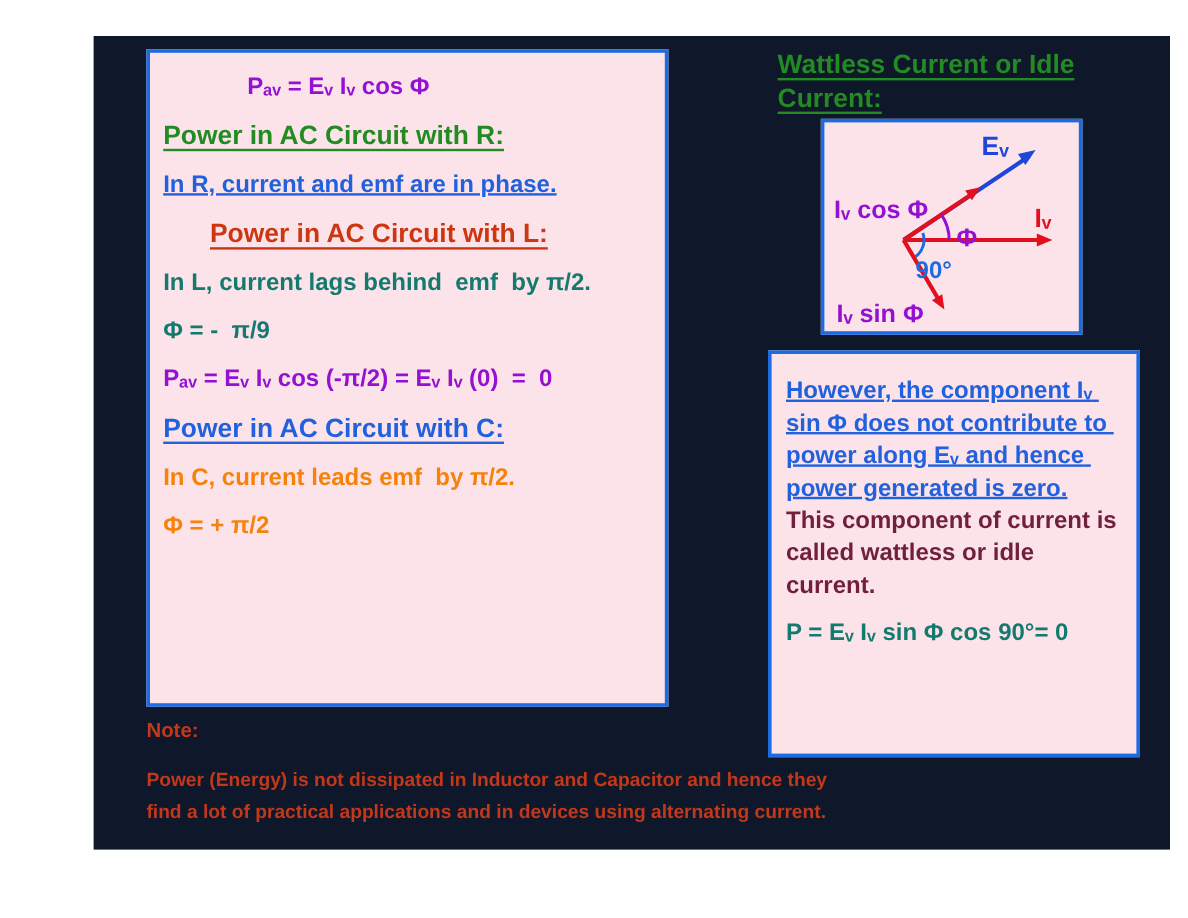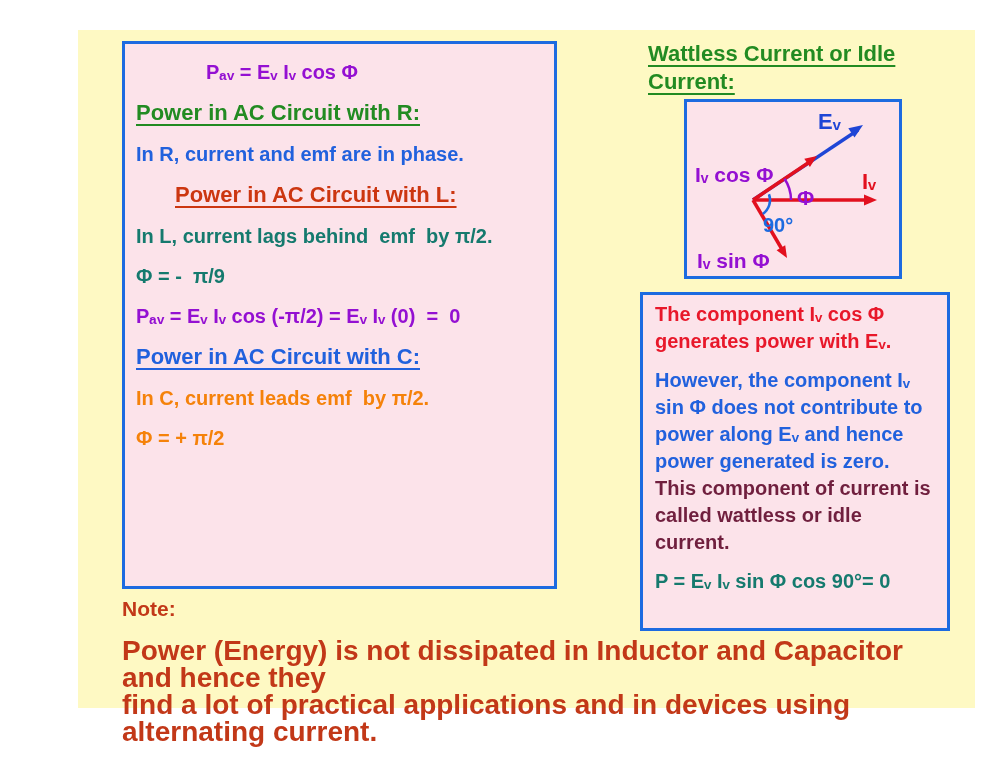--- a/index.html
+++ b/index.html
@@ -4,48 +4,48 @@
 <style>
   html,body{margin:0;padding:0;background:#ffffff;}
   .stage{
     position:relative;width:990px;height:765px;overflow:hidden;
     background:#ffffff;
     font-family:"Liberation Sans","DejaVu Sans",sans-serif;
     font-weight:bold;
   }
   .panel{
     position:absolute;left:78px;top:30px;width:897px;height:678px;
-    background:#fef9c3;
+    background:#0f172a;
   }
   .bluebox{border:3px solid #1d6be0;position:absolute;background:#fce3ea;}
   .left-box{left:44px;top:11px;width:418px;height:534px;padding:8px 0 0 11px;}
   .line{white-space:pre-wrap;font-size:20px;line-height:24px;margin-top:16px;}
   .line.first{margin-top:8px;padding-left:70px;}
   .heading{white-space:pre-wrap;font-size:22px;line-height:26px;margin-top:16px;
            text-decoration:underline;text-decoration-thickness:2px;text-underline-offset:4px;}
   .purple{color:#9410d2;}
   .green{color:#228b22;}
-  .blue{color:#2161dd;}
+  .blue{color:#2161dd;text-decoration:underline;}
   .brick{color:#cc3610;margin-left:39px;}
   .teal{color:#157a6e;}
   .orange{color:#f5820a;}
   .red{color:#e8182a;}
   .maroon{color:#701f3e;}
   .notecol{color:#c23818;}
   .right-heading{
     position:absolute;left:570px;top:10px;width:310px;
     font-size:22px;line-height:28px;color:#228b22;
     text-decoration:underline;text-decoration-thickness:2px;text-underline-offset:4px;
   }
   .vector-box{left:606px;top:69px;width:212px;height:174px;padding:0;}
   .info-box{left:562px;top:262px;width:283px;height:327px;padding:6px 9px 0 12px;}
   .info-box p{margin:0;font-size:20px;line-height:27px;white-space:pre-wrap;}
   .info-box p.gap{margin-top:12px;}
-  .note-label{position:absolute;left:44px;top:567px;font-size:21px;line-height:24px;}
-  .note-text{position:absolute;left:44px;top:607px;width:800px;font-size:28px;line-height:27px;}
+  .note-label{position:absolute;left:44px;top:567px;font-size:17px;line-height:24px;}
+  .note-text{position:absolute;left:44px;top:607px;width:800px;font-size:16px;line-height:27px;}
   svg text{font-family:"Liberation Sans","DejaVu Sans",sans-serif;font-weight:bold;}
 </style>
 </head>
 <body>
 
 <div class="stage">
   <div class="panel">
 
     <div class="bluebox left-box">
       <div class="line purple first">Pₐᵥ = Eᵥ Iᵥ cos Φ</div>
@@ -87,21 +87,20 @@
         <text x="131" y="27" font-size="22" fill="#1f46d6">Eᵥ</text>
         <text x="175" y="87" font-size="22" fill="#e2101e">Iᵥ</text>
         <text x="8" y="80" font-size="21" fill="#9410d2">Iᵥ cos Φ</text>
         <text x="110" y="103" font-size="21" fill="#9410d2">Φ</text>
         <text x="76" y="130" font-size="20" fill="#1d6be0">90°</text>
         <text x="10" y="166" font-size="21" fill="#9410d2">Iᵥ sin Φ</text>
       </svg>
     </div>
 
     <div class="bluebox info-box">
-      <p class="red">The component Iᵥ cos Φ generates power with Eᵥ.</p>
       <p class="gap"><span class="blue">However, the component Iᵥ sin Φ does not contribute to power along Eᵥ and hence power generated is zero.</span><span class="maroon">  This component of current is called wattless or idle current.</span></p>
       <p class="teal gap">P = Eᵥ Iᵥ sin Φ cos 90°= 0</p>
     </div>
 
     <div class="note-label notecol">Note:</div>
     <div class="note-text notecol">
       <div>Power (Energy) is not dissipated in Inductor and Capacitor and hence they</div>
       <div>find a lot of practical applications and in devices using alternating current.</div>
     </div>
 

